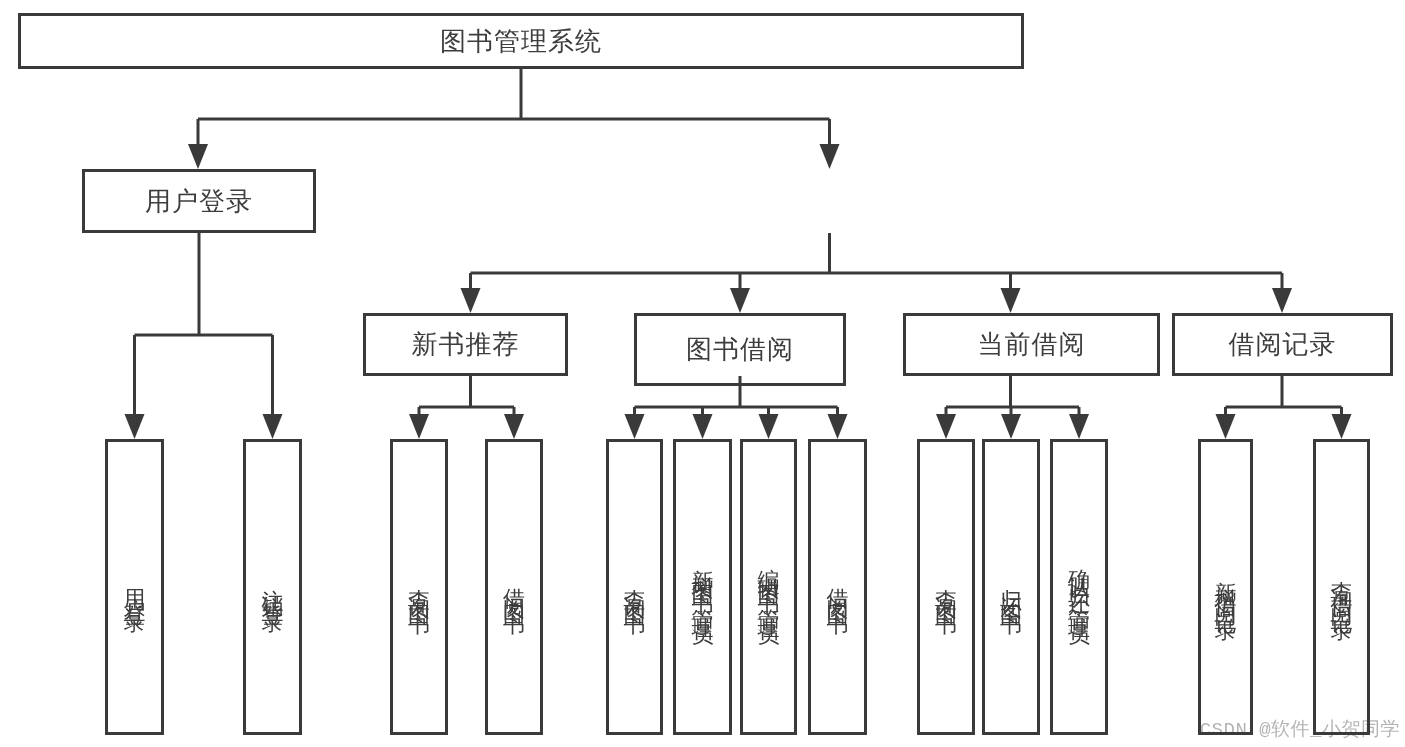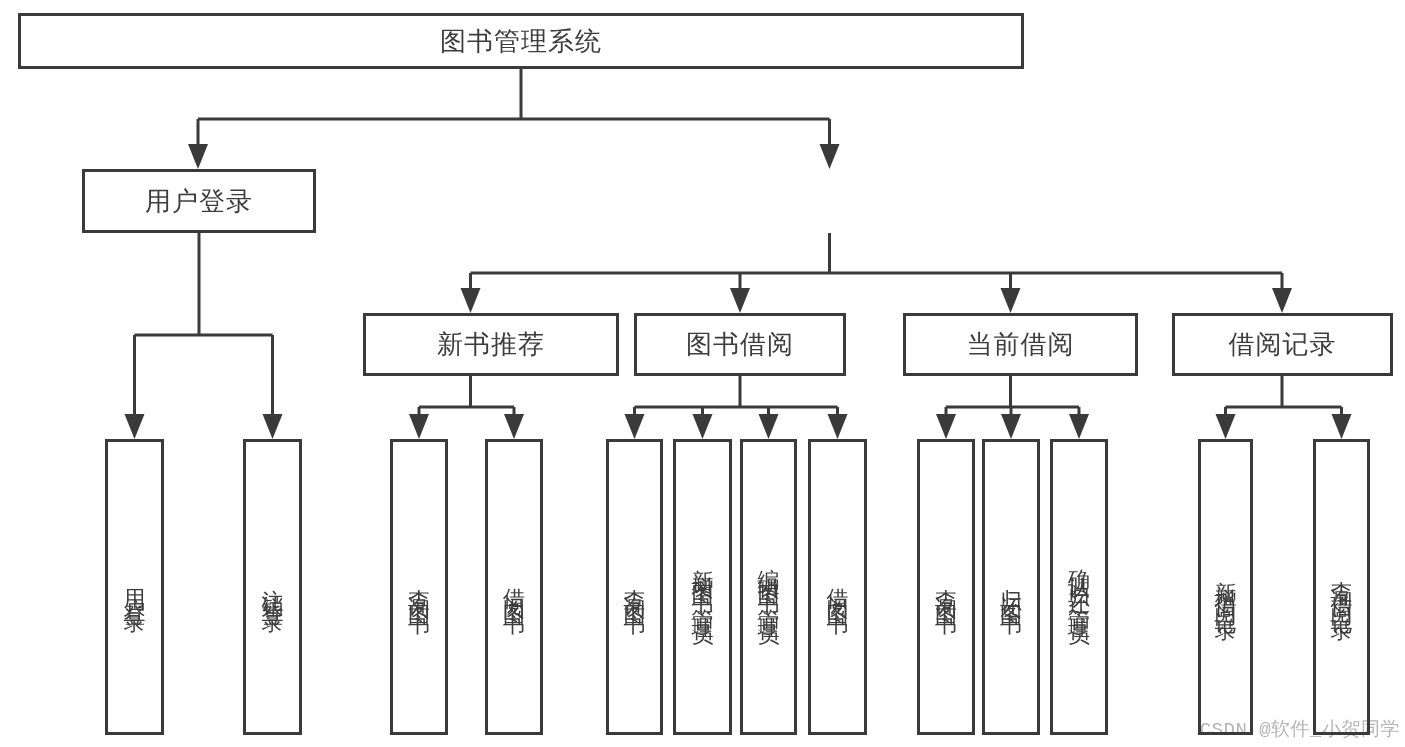--- a/index.html
+++ b/index.html
@@ -97,23 +97,23 @@
       <polygon class="arrowhead" points="1079,439 1069,414 1089,414"></polygon>
       <polygon class="arrowhead" points="1225.5,439 1215.5,414 1235.5,414"></polygon>
       <polygon class="arrowhead" points="1341.5,439 1331.5,414 1351.5,414"></polygon>
     </g>
   </svg>
 
   <div class="box hbox" style="left:18px; top:13px; width:1006px; height:56px;">图书管理系统</div>
 
   <div class="box hbox" style="left:82px; top:169px; width:234px; height:64px;">用户登录</div>
 
-  <div class="box hbox" style="left:363px; top:313px; width:256px; height:63px;">新书推荐</div>
-  <div class="box hbox" style="left:634px; top:313px; width:212px; height:63px;">图书借阅</div>
-  <div class="box hbox" style="left:903px; top:313px; width:235px; height:63px;">当前借阅</div>
+  <div class="box hbox" style="left:363px; top:313px; width:205px; height:63px;">新书推荐</div>
+  <div class="box hbox" style="left:634px; top:313px; width:212px; height:73px;">图书借阅</div>
+  <div class="box hbox" style="left:903px; top:313px; width:257px; height:63px;">当前借阅</div>
   <div class="box hbox" style="left:1172px; top:313px; width:221px; height:63px;">借阅记录</div>
 
   <div class="box vbox" style="left:105px; top:439px; width:59px; height:296px;">用户登录</div>
   <div class="box vbox" style="left:243px; top:439px; width:59px; height:296px;">注销登录</div>
 
   <div class="box vbox" style="left:390px; top:439px; width:58px; height:296px;">查询图书</div>
   <div class="box vbox" style="left:485px; top:439px; width:58px; height:296px;">借阅图书</div>
 
   <div class="box vbox" style="left:606px; top:439px; width:57px; height:296px;">查询图书</div>
   <div class="box vbox" style="left:673px; top:439px; width:59px; height:296px;">新增图书（管理员）</div>

